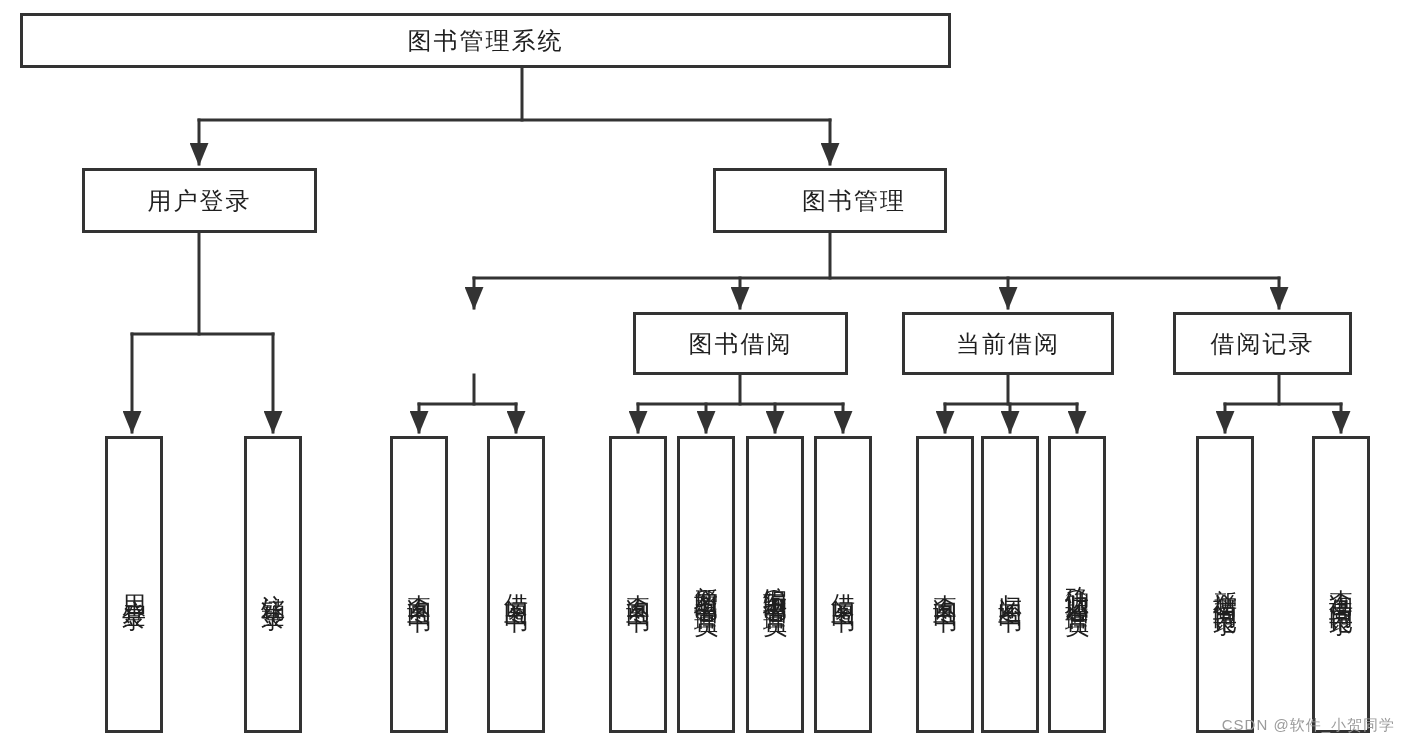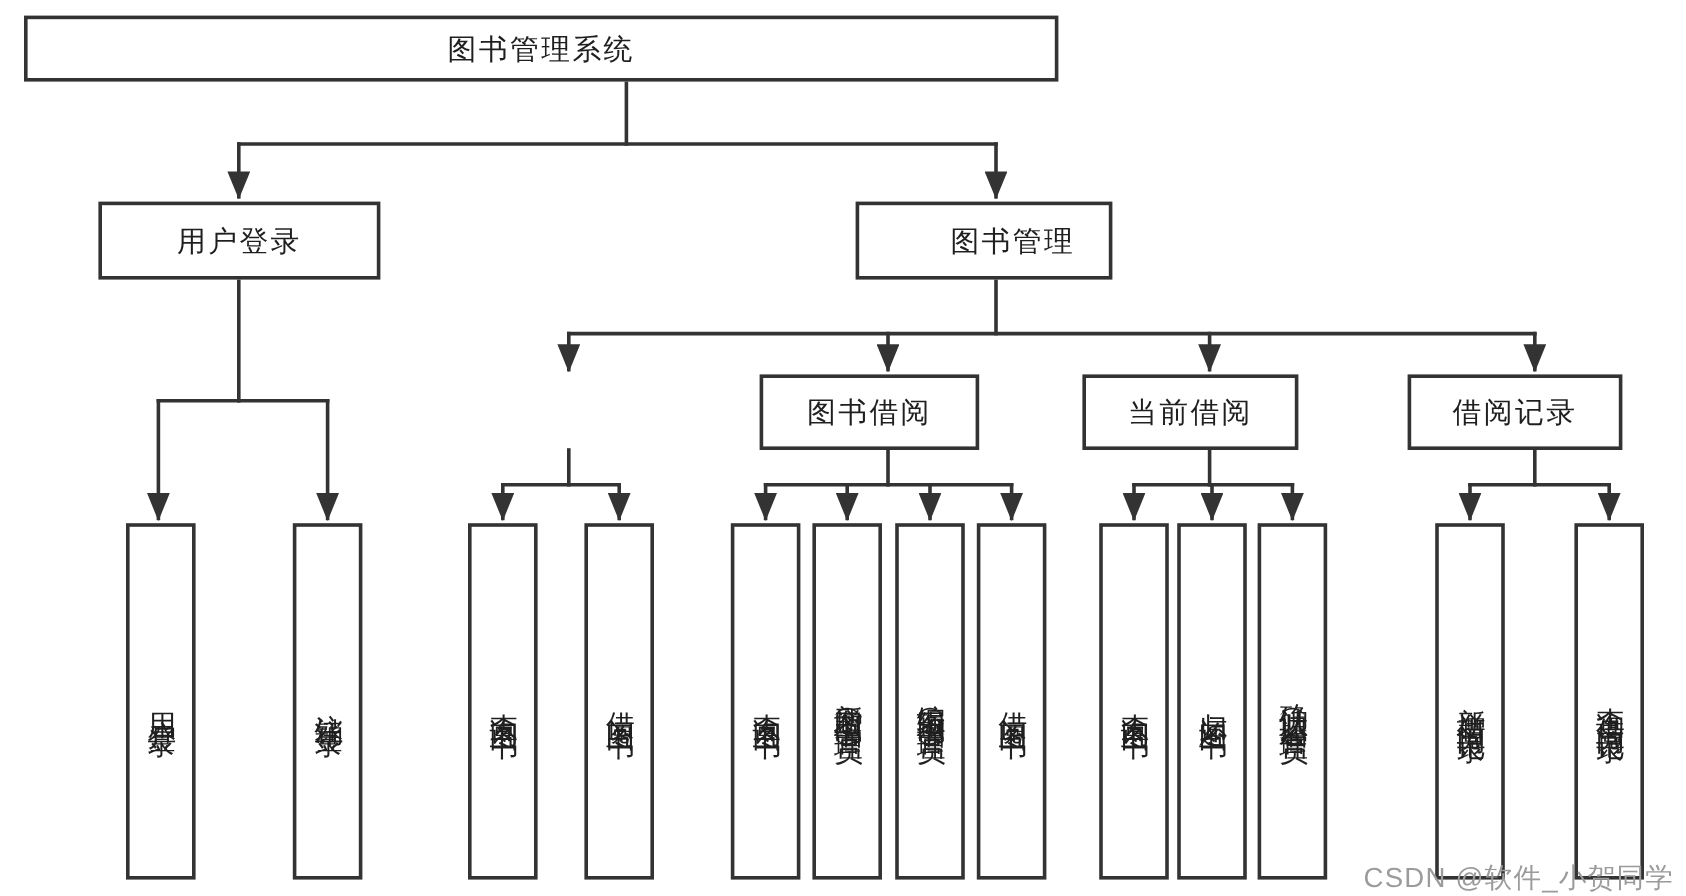--- a/index.html
+++ b/index.html
@@ -42,47 +42,47 @@
     writing-mode: vertical-rl;
     text-orientation: mixed;
     font-size: 24px;
     letter-spacing: 5px;
     line-height: 1;
   }
   .vnode.long span {
     letter-spacing: 4px;
   }
   
-  .n-root   { left: 20px;  top: 13px;  width: 862px; height: 55px; }
+  .n-root   { left: 20px;  top: 13px;  width: 931px; height: 55px; }
   
   .n-login  { left: 82px;  top: 168px; width: 235px; height: 65px; }
-  .n-mgmt   { left: 713px; top: 168px; width: 214px; height: 65px; padding-left: 48px; }
+  .n-mgmt   { left: 713px; top: 168px; width: 234px; height: 65px; padding-left: 48px; }
   
   .n-rec    { left: 366px;  top: 312px; width: 216px; height: 63px; }
-  .n-borrow { left: 633px;  top: 312px; width: 183px; height: 63px; }
-  .n-cur    { left: 902px;  top: 312px; width: 180px; height: 63px; }
+  .n-borrow { left: 633px;  top: 312px; width: 215px; height: 63px; }
+  .n-cur    { left: 902px;  top: 312px; width: 212px; height: 63px; }
   .n-rcd    { left: 1173px; top: 312px; width: 179px; height: 63px; }
   
   .l1  { left: 105px; }
   .l2  { left: 244px; }
   .l3  { left: 390px; }
   .l4  { left: 487px; }
   .l5  { left: 609px; }
   .l6  { left: 677px; }
   .l7  { left: 746px; }
   .l8  { left: 814px; }
   .l9  { left: 916px; }
   .l10 { left: 981px; }
   .l11 { left: 1048px; }
   .l12 { left: 1196px; }
   .l13 { left: 1312px; }
   .watermark {
     position: absolute;
     right: 10px; top: 716px;
-    font-size: 23px;
+    font-size: 15px;
     color: #9b9b9b;
     letter-spacing: 1px;
     white-space: nowrap;
     z-index: 5;
   }
 </style>
 </head>
 <body>
 
 <div class="canvas">

